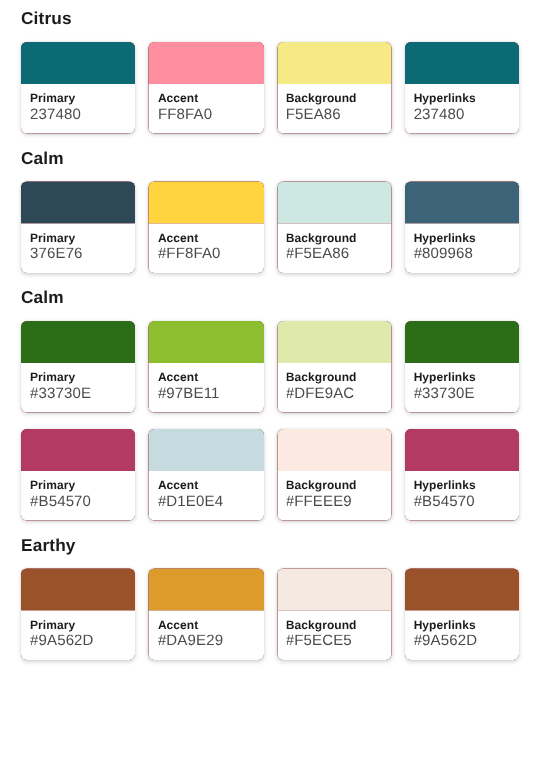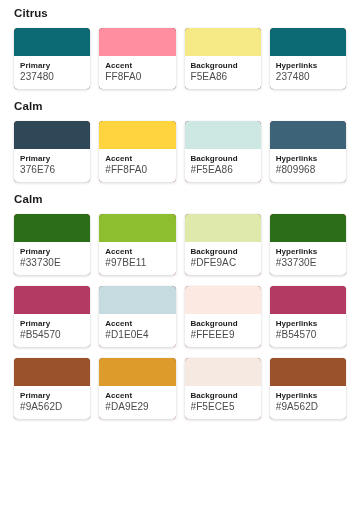--- a/index.html
+++ b/index.html
@@ -201,20 +201,21 @@
         <div class="swatch-card">
           <div class="swatch-color" style="background-color: rgb(178, 58, 99);"></div>
           <div class="swatch-info">
             <div class="swatch-role">Hyperlinks</div>
             <div class="swatch-hex">#B54570</div>
           </div>
         </div>
       </div>
     </div>
     <div class="palette-section">
+      <h2 class="section-title">Earthy</h2>
       <div class="swatch-row">
         <div class="swatch-card">
           <div class="swatch-color" style="background-color: rgb(154, 82, 42);"></div>
           <div class="swatch-info">
             <div class="swatch-role">Primary</div>
             <div class="swatch-hex">#9A562D</div>
           </div>
         </div>
         <div class="swatch-card">
           <div class="swatch-color" style="background-color: rgb(221, 155, 44);"></div>

